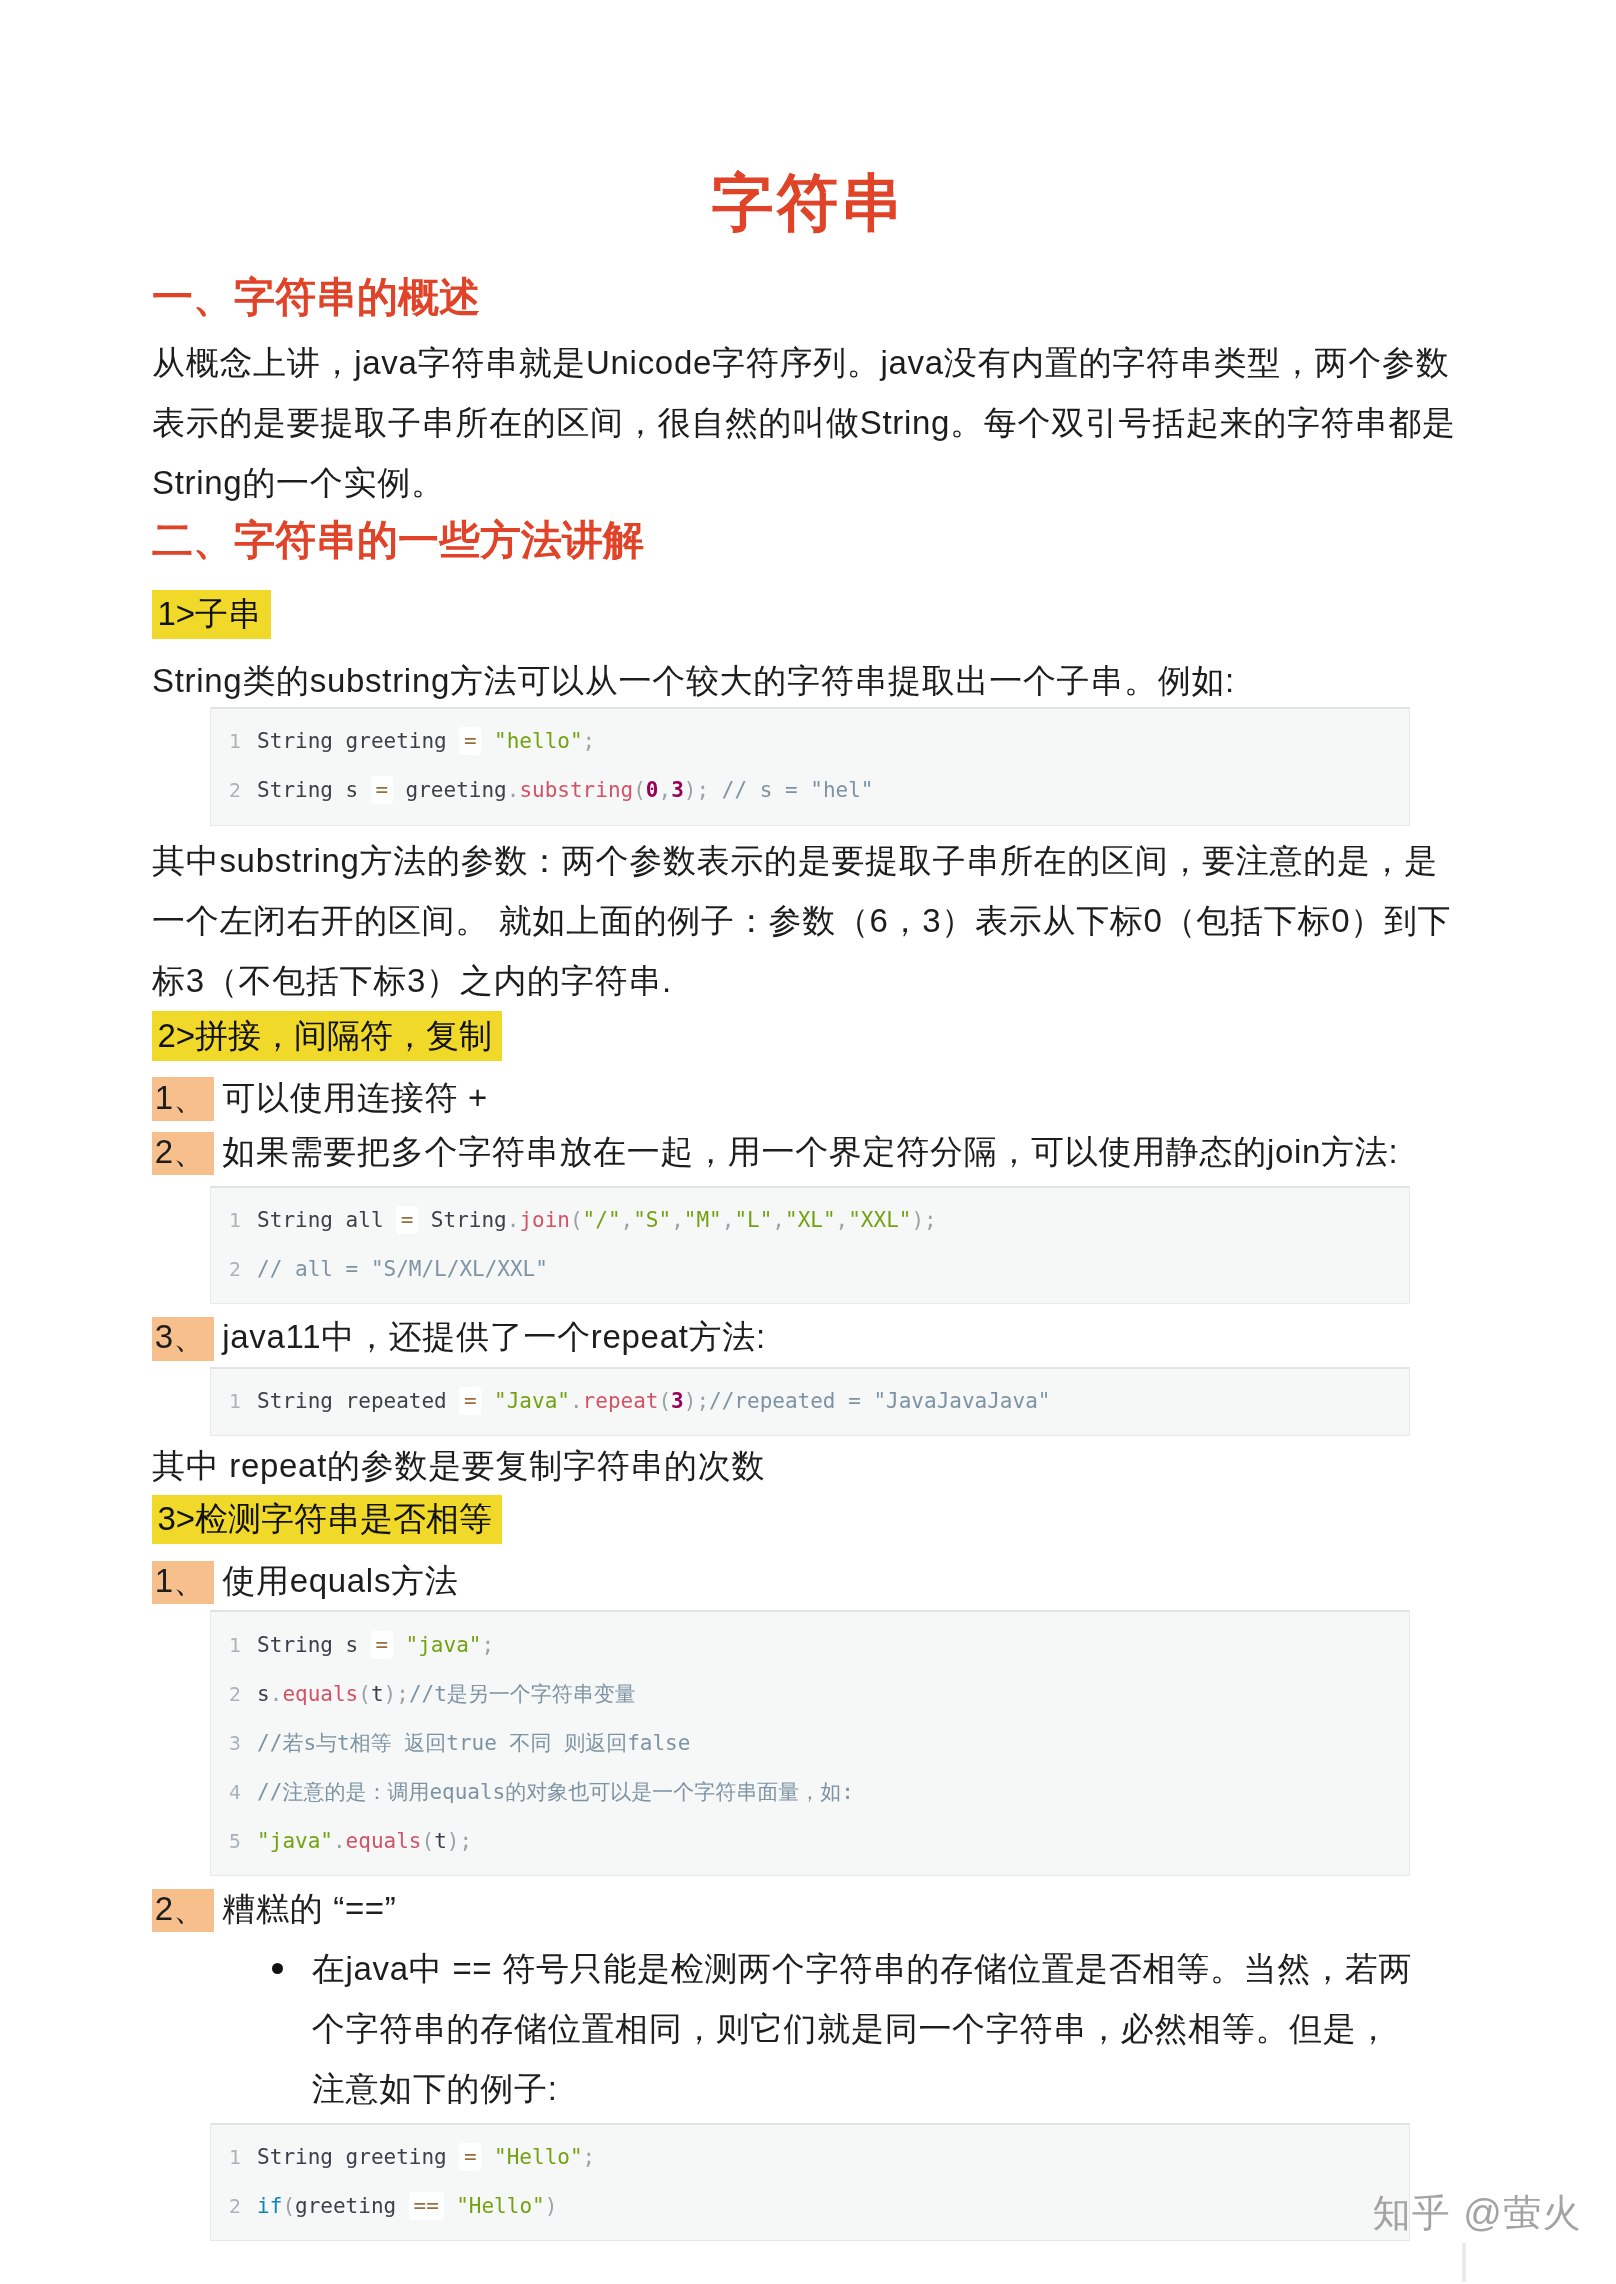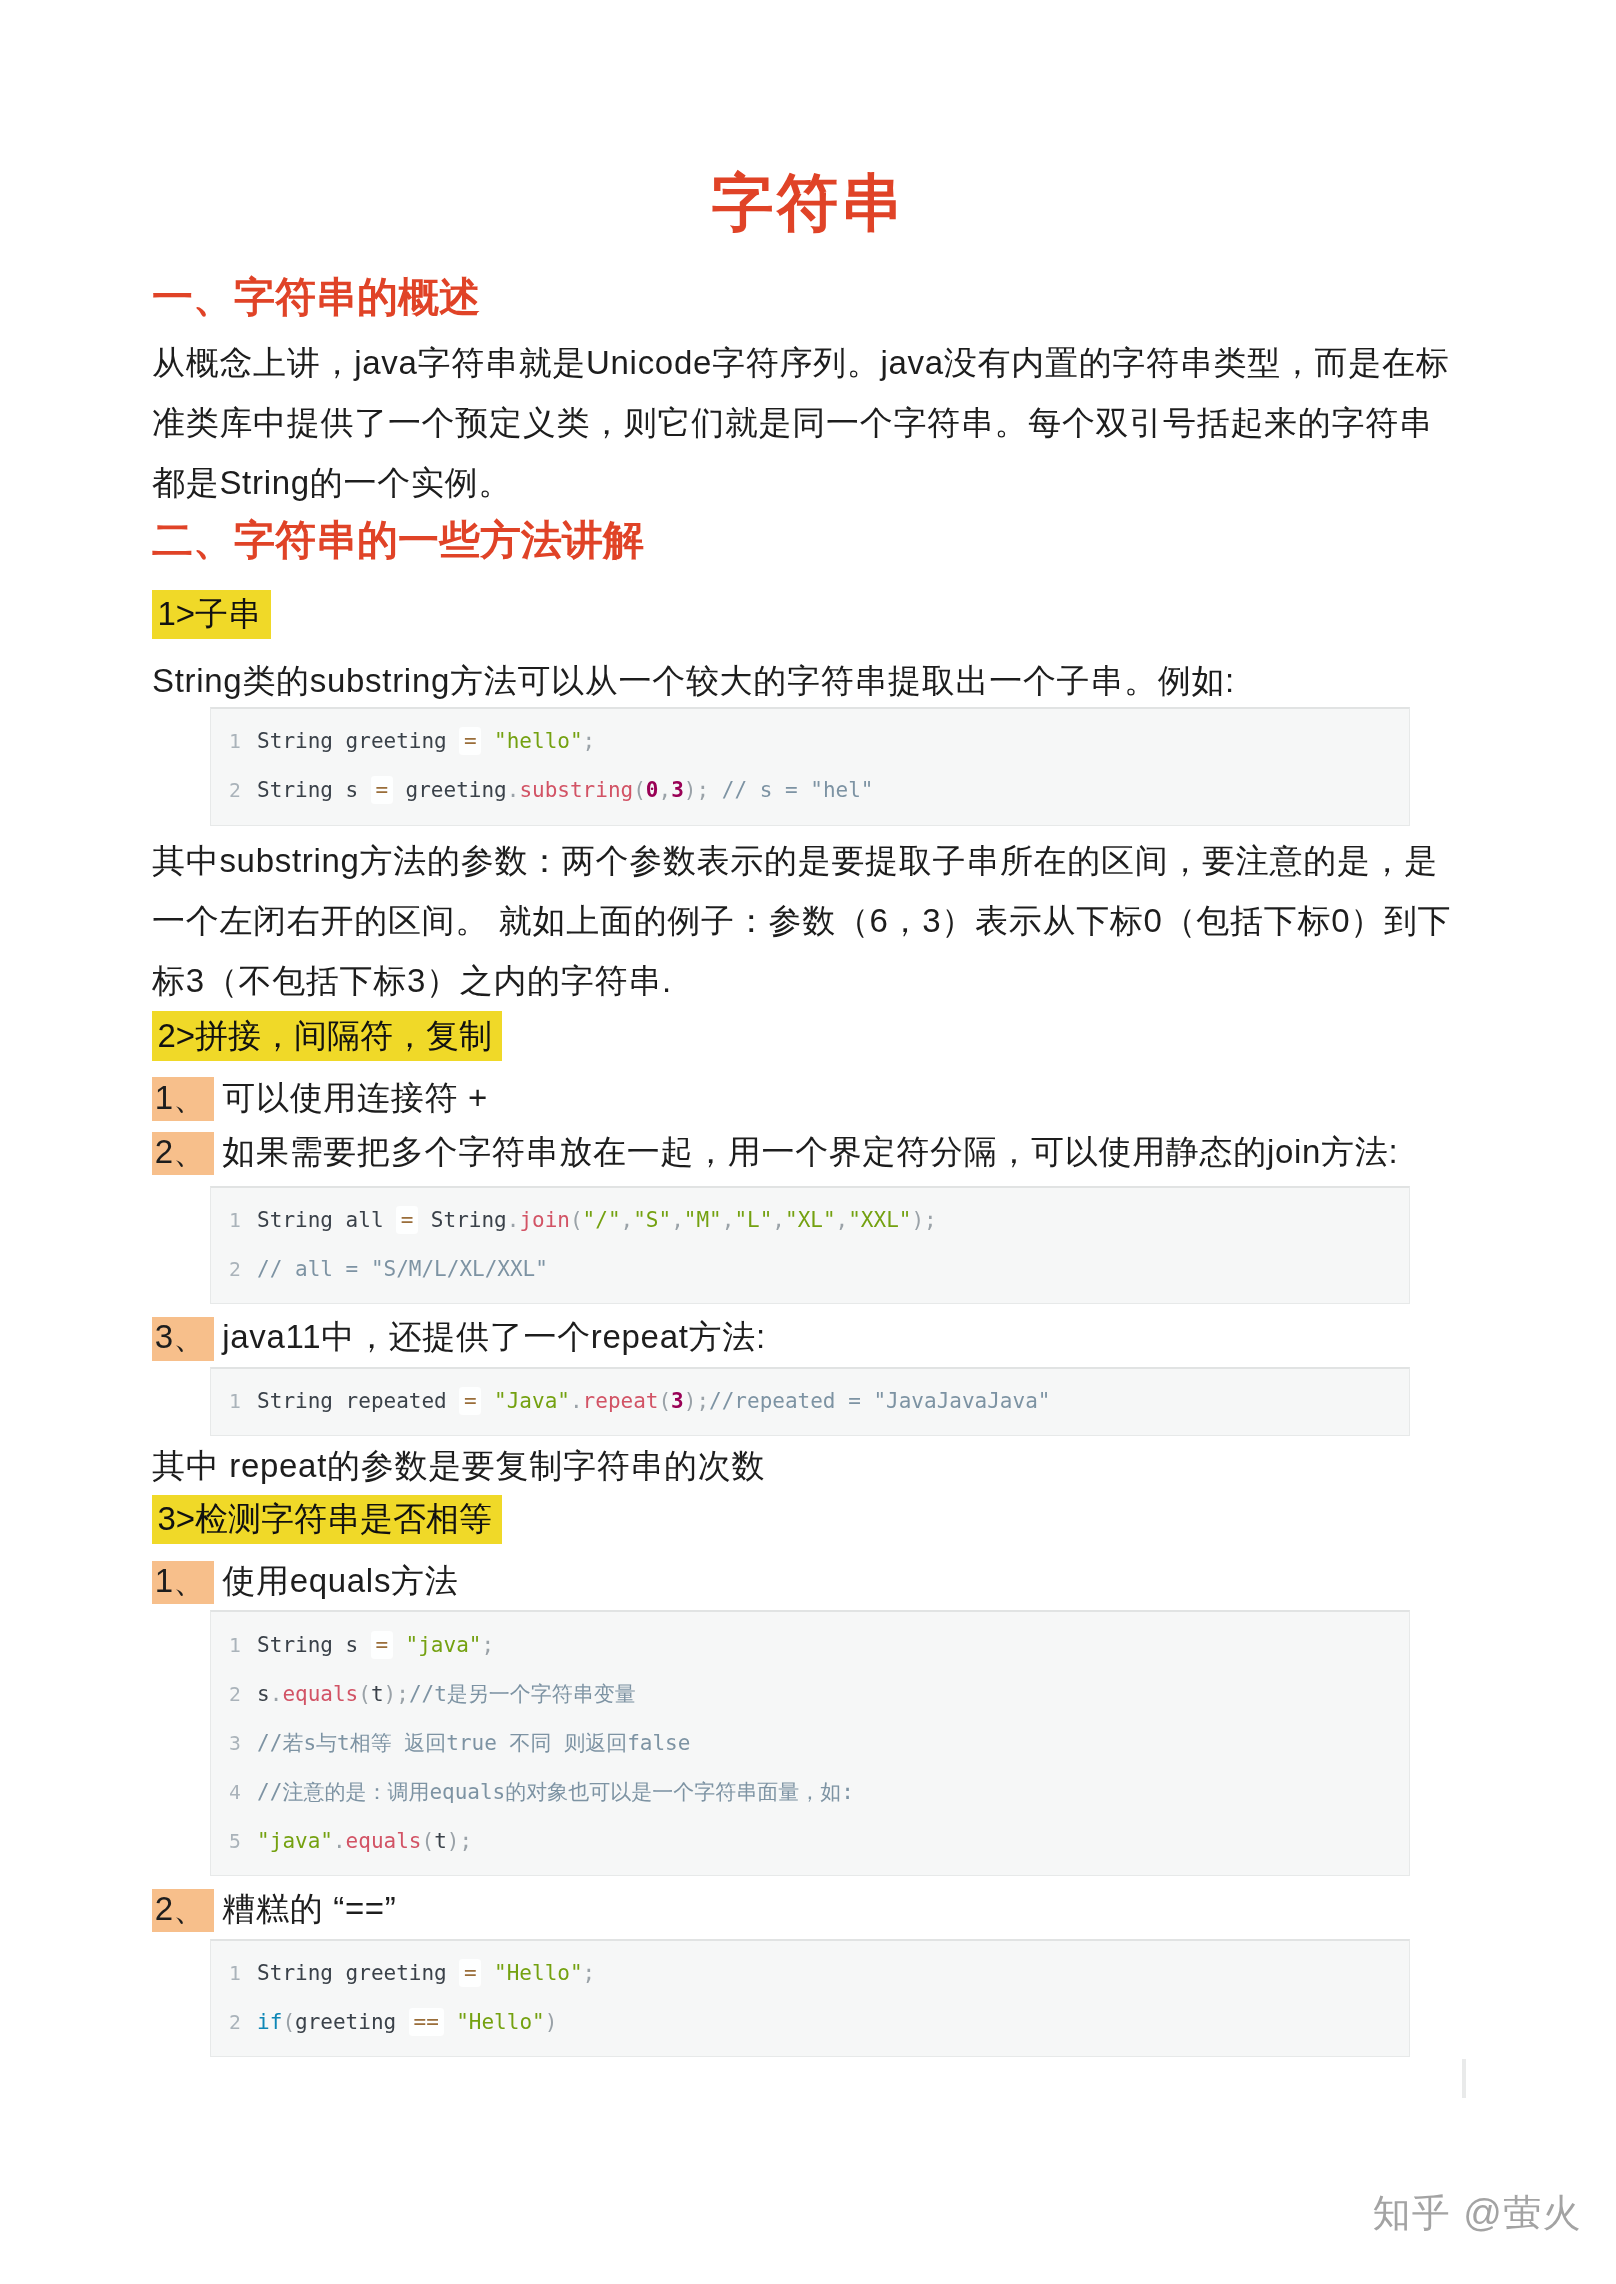--- a/index.html
+++ b/index.html
@@ -107,21 +107,21 @@
 </style>
 </head>
 <body>
 
 <div class="content">
 
   <div class="doc-title">字符串</div>
 
   <div class="sec-heading first">一、字符串的概述</div>
 
-  <div class="para intro">从概念上讲，java字符串就是Unicode字符序列。java没有内置的字符串类型，而是在标准类库中提供了一个预定义类，则它们就是同一个字符串。每个双引号括起来的字符串都是String的一个实例。</div>
+  <div class="para intro">从概念上讲，java字符串就是Unicode字符序列。java没有内置的字符串类型，两个参数表示的是要提取子串所在的区间，很自然的叫做String。每个双引号括起来的字符串都是String的一个实例。</div>
 
   <div class="sec-heading second">二、字符串的一些方法讲解</div>
 
   <div class="ylabel-row">
     <span class="ylabel">1&gt;子串</span>
   </div>
 
   <div class="para lead">String类的substring方法可以从一个较大的字符串提取出一个子串。例如:</div>
 
   <div class="codeblock mb8">
@@ -171,20 +171,24 @@
       <div class="code-line"><span class="ln">2</span><span class="code-text"><span class="tk-p">s</span><span class="tk-pun">.</span><span class="tk-fn">equals</span><span class="tk-pun">(</span><span class="tk-p">t</span><span class="tk-pun">)</span><span class="tk-pun">;</span><span class="tk-cmt">//t是另一个字符串变量</span></span></div>
       <div class="code-line"><span class="ln">3</span><span class="code-text"><span class="tk-cmt">//若s与t相等 返回true 不同 则返回false</span></span></div>
       <div class="code-line"><span class="ln">4</span><span class="code-text"><span class="tk-cmt">//注意的是：调用equals的对象也可以是一个字符串面量，如:</span></span></div>
       <div class="code-line"><span class="ln">5</span><span class="code-text"><span class="tk-str">"java"</span><span class="tk-pun">.</span><span class="tk-fn">equals</span><span class="tk-pun">(</span><span class="tk-p">t</span><span class="tk-pun">)</span><span class="tk-pun">;</span></span></div>
     </div>
 
   <div class="item">
     <span class="chip">2、</span><span class="itext">糟糕的 “==”</span>
   </div>
 
+  <div class="bullet-row">
+    <span class="bullet-dot"></span>
+    <span class="bullet-text">在java中 == 符号只能是检测两个字符串的存储位置是否相等。当然，若两个字符串的存储位置相同，则它们就是同一个字符串，必然相等。但是，注意如下的例子:</span>
+  </div>
 
   <div class="code5-wrap">
     <div class="codeblock">
         <div class="code-line"><span class="ln">1</span><span class="code-text"><span class="tk-p">String greeting </span><span class="tk-op">=</span><span class="tk-p"> </span><span class="tk-str">"Hello"</span><span class="tk-pun">;</span></span></div>
         <div class="code-line"><span class="ln">2</span><span class="code-text"><span class="tk-kw">if</span><span class="tk-pun">(</span><span class="tk-p">greeting </span><span class="tk-op">==</span><span class="tk-p"> </span><span class="tk-str">"Hello"</span><span class="tk-pun">)</span></span></div>
       </div>
     <div class="scroll-artifact"></div>
   </div>
 
 </div>

